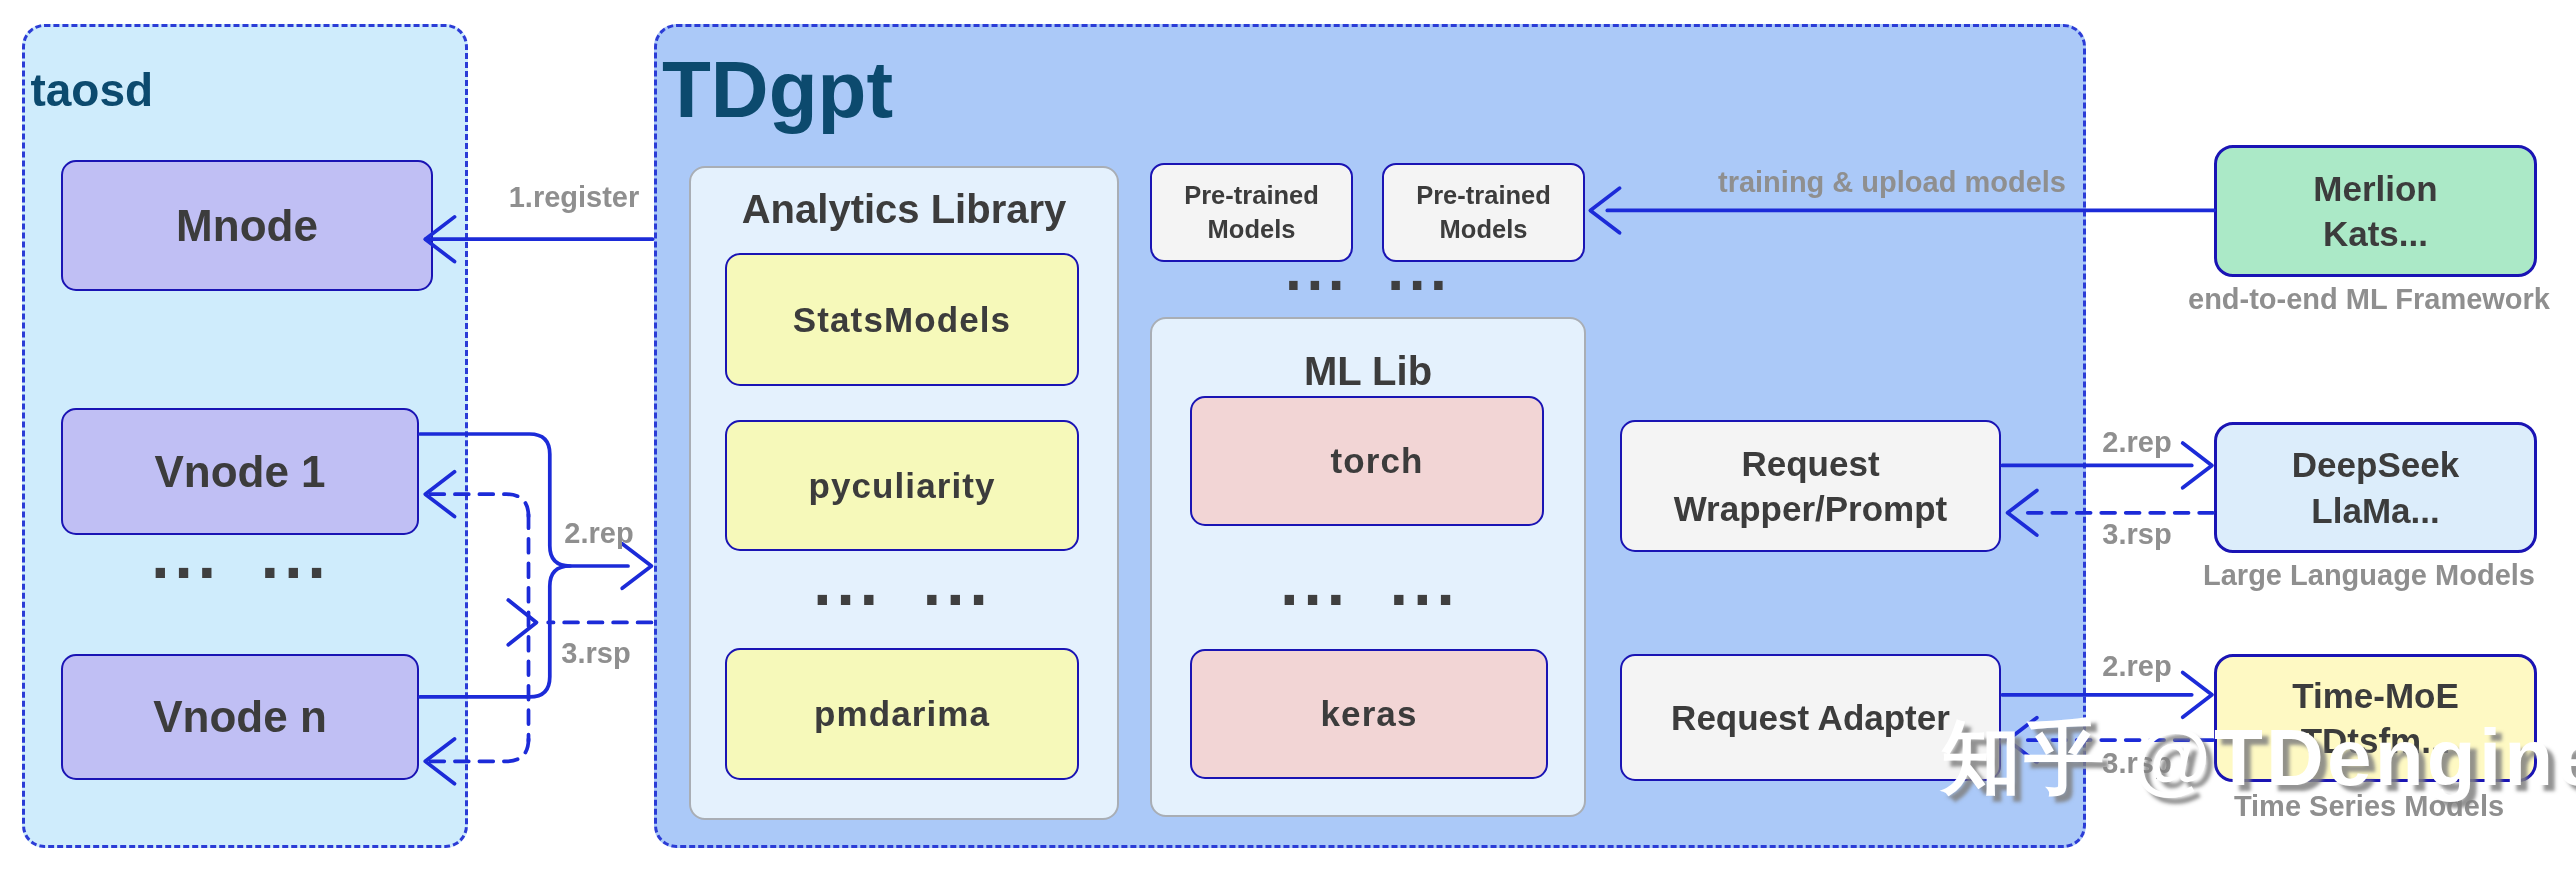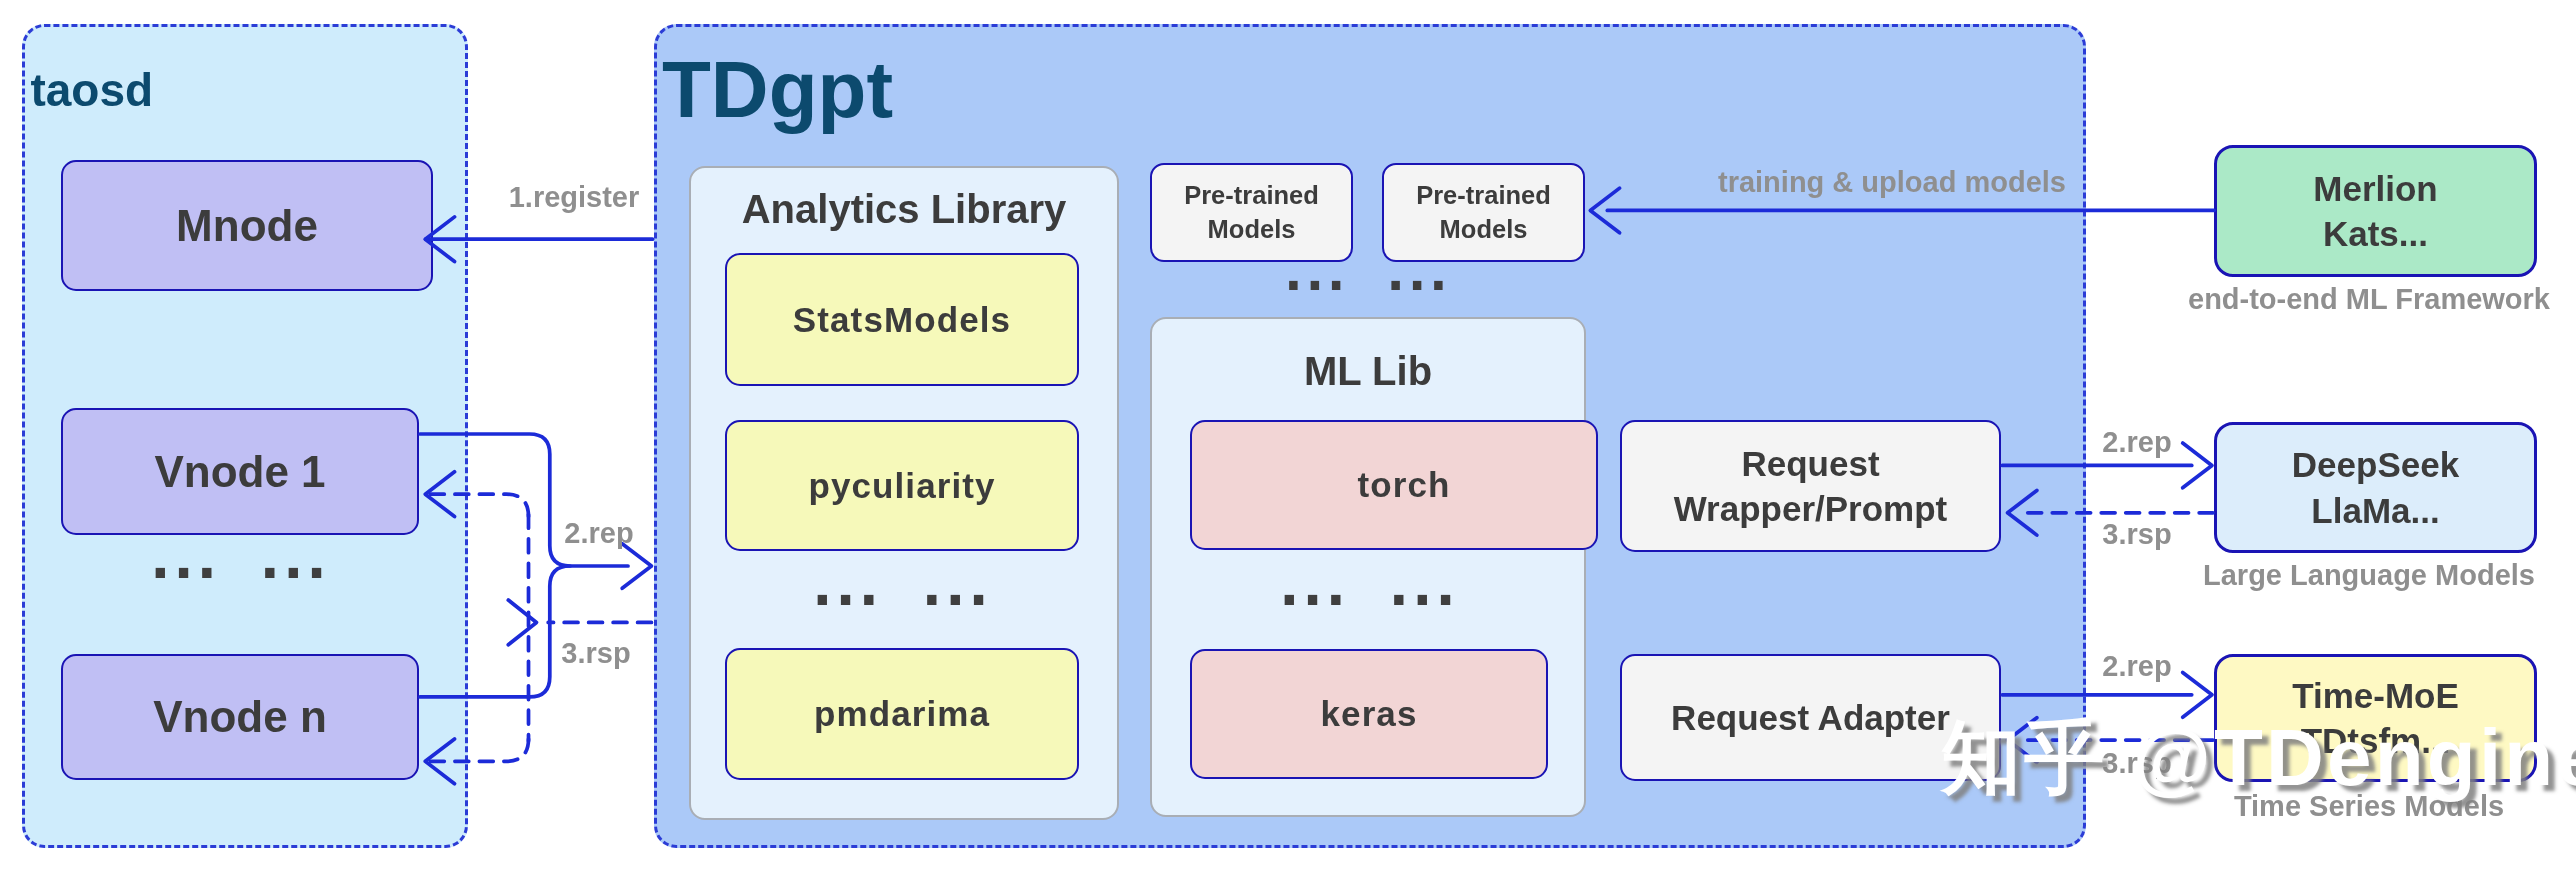--- a/index.html
+++ b/index.html
@@ -106,21 +106,21 @@
     <span>Models</span>
   </div>
   <div class="node white pretrained" style="left:1382px;top:163px;width:203px;height:99px;">
     <span>Pre-trained</span>
     <span>Models</span>
   </div>
   <div class="dots" style="left:1150px;top:249px;width:435px;font-size:48px;">... ...</div>
 
   <div class="panel" style="left:1150px;top:317px;width:436px;height:500px;"></div>
   <div class="panel-title" style="left:1150px;top:349px;width:436px;">ML Lib</div>
-  <div class="node pink" style="left:1190px;top:420px;width:408px;height:130px;padding-left:20px;">
+  <div class="node pink" style="left:1190px;top:396px;width:354px;height:130px;padding-left:20px;">
     <span>torch</span>
   </div>
   <div class="dots" style="left:1190px;top:560px;width:358px;">... ...</div>
   <div class="node pink" style="left:1190px;top:649px;width:358px;height:130px;">
     <span>keras</span>
   </div>
 
   <div class="node white request" style="left:1620px;top:420px;width:381px;height:132px;">
     <span>Request</span>
     <span>Wrapper/Prompt</span>

